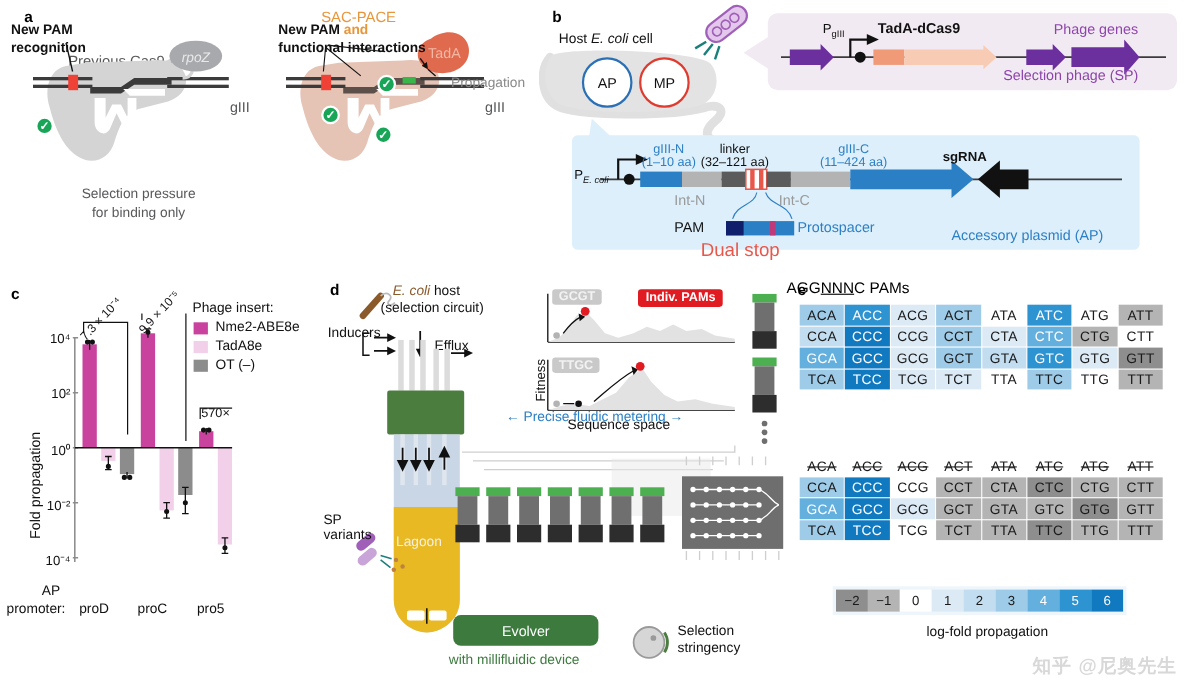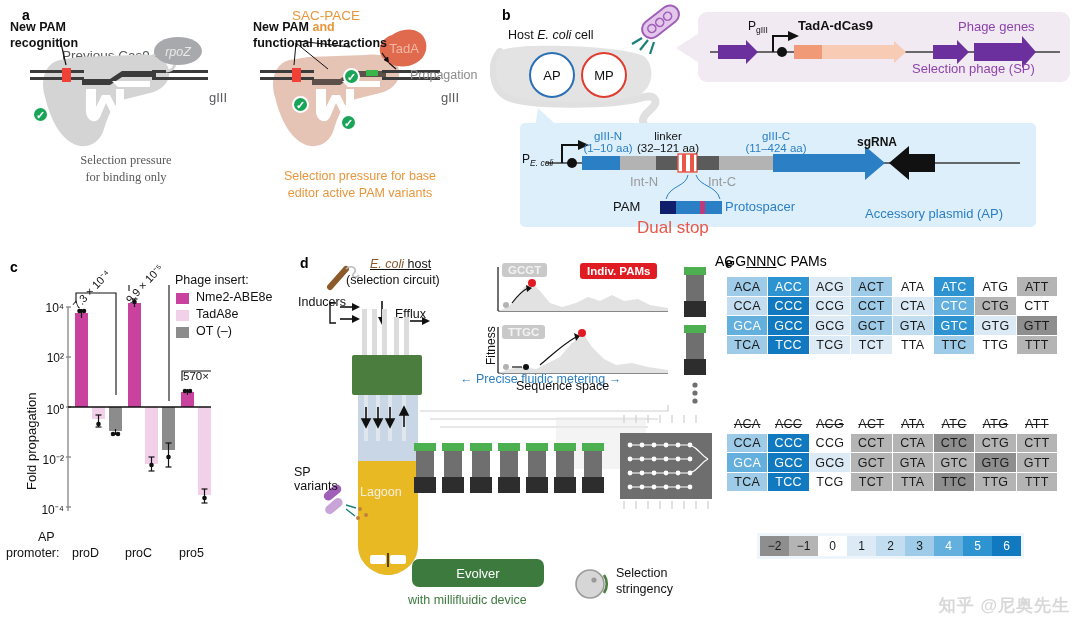--- a/index.html
+++ b/index.html
@@ -145,21 +145,21 @@
     <ellipse cx="178" cy="26" rx="24" ry="14" fill="#a7a9ac"></ellipse>
     <text x="178" y="31" font-size="12.5" fill="#e9e9e9" text-anchor="middle" font-family="Liberation Sans, sans-serif" font-style="italic">rpoZ</text>
     <line x1="60" y1="14" x2="66" y2="40" stroke="#111" stroke-width="1.2"></line>
   </svg>
   <div class="a-callout" style="left:10px; top:20px;">
     <span>New PAM</span><br>
     <span>recognition</span>
   </div>
   <span class="check" style="left:32px; top:106px;">✓</span>
   <span class="gIII-label" style="left:209px; top:90px;">gIII</span>
-  <div class="a-sub" style="left:38px; top:152px; width:176px;font-family:Liberation Serif, serif;">
+  <div class="a-sub" style="left:38px; top:168px; width:176px;">
     <span>Selection pressure</span><br>
     <span>for binding only</span>
   </div>
 
   <svg class="abs" style="left:236px; top:25px;" width="244" height="140">
     <path d="M54 35 C39 38 34 55 39 72 C44 92 52 110 66 118 C80 126 94 118 98 104 C102 92 106 78 120 74 L144 68 C160 64 166 52 162 42 C158 32 144 28 130 30 L72 32 Z" fill="#e5c3b5"></path>
     <path d="M76 60 L104 60 L116 52 L150 52 L150 46 L116 46 L104 54 L76 54 Z" fill="#5d4f4a"></path>
     <rect x="24" y="45" width="54" height="3" fill="#3b3b3b"></rect>
     <rect x="24" y="52" width="54" height="3" fill="#3b3b3b"></rect>
     <rect x="146" y="45" width="58" height="3" fill="#3b3b3b"></rect>
@@ -184,24 +184,20 @@
   </svg>
   <div class="a-callout" style="left:253px; top:20px; width:180px;">
     <span>New PAM </span><span class="orange">and</span><br>
     <span>functional interactions</span>
   </div>
   <span class="check" style="left:292px; top:96px;">✓</span>
   <span class="check" style="left:343px; top:68px;">✓</span>
   <span class="check" style="left:340px; top:114px;">✓</span>
   <span class="prop-label" style="left:410px; top:68px;">Propagation</span>
   <span class="gIII-label" style="left:441px; top:90px;">gIII</span>
-  <div class="a-sub sac" style="left:260px; top:168px; width:200px;">
-    <span>Selection pressure for base</span><br>
-    <span>editor active PAM variants</span>
-  </div>
 </div>
 
 <div id="panel-b">
   <span class="panel-letter" style="left:22px; top:7px;">b</span>
 
   <svg class="abs" style="left:10px; top:30px;" width="220" height="110">
     <path d="M10 22 C0 34 2 58 16 66 C34 76 120 76 150 68 C166 63 170 72 160 80 C148 90 152 100 168 98" fill="none" stroke="#e0e0e0" stroke-width="8" stroke-linecap="round"></path>
     <path d="M12 20 C2 32 4 56 18 64 C36 74 118 74 146 66 C162 61 166 40 156 28 C146 16 30 12 12 20 Z" fill="#e3e3e3"></path>
   </svg>
   <div class="b-host-label" style="left:28px; top:28px;text-align:center;">
@@ -275,21 +271,21 @@
   <div class="b-txt bluetxt" style="left:100px; top:130px; width:56px; text-align:center;">
     <span>gIII-N</span><br><span>(1–10 aa)</span>
   </div>
   <div class="b-txt" style="left:148px; top:130px; width:80px; text-align:center; color:#111;">
     <span>linker</span><br><span>(32–121 aa)</span>
   </div>
   <div class="b-txt bluetxt" style="left:258px; top:130px; width:76px; text-align:center;">
     <span>gIII-C</span><br><span>(11–424 aa)</span>
   </div>
   <div class="b-txt" style="left:377px; top:135px; font-size:12px; font-weight:bold;">sgRNA</div>
-  <div class="b-txt graytxt" style="left:150px; top:174px; font-size:13px;text-align:right;">Int-N</div>
+  <div class="b-txt graytxt" style="left:133px; top:174px; font-size:13px;text-align:right;">Int-N</div>
   <div class="b-txt graytxt" style="left:228px; top:174px; font-size:13px;">Int-C</div>
   <div class="b-txt" style="left:133px; top:199px; font-size:13px; color:#111;">PAM</div>
   <div class="b-txt bluetxt" style="left:245px; top:199px; font-size:13px;">Protospacer</div>
   <div class="b-txt redtxt" style="left:157px; top:218px; font-size:17px;">Dual stop</div>
   <div class="b-txt bluetxt" style="left:385px; top:206px; font-size:13px;">Accessory plasmid (AP)</div>
 </div>
 
 <div id="panel-c">
   <span class="panel-letter" style="left:10px; top:14px;">c</span>
 
@@ -385,21 +381,21 @@
   <span class="c-xlab" style="left:179px; top:301px;">pro5</span>
 </div>
 
 <div id="panel-d">
   <span class="panel-letter" style="left:10px; top:10px;">d</span>
 
   <svg class="abs" style="left:36px; top:14px;" width="40" height="34">
     <path d="M4 28 L20 10" stroke="#8a5a2b" stroke-width="6" stroke-linecap="round"></path>
     <path d="M20 10 C26 5 32 10 28 14 C24 18 30 20 33 16" stroke="#bbb" stroke-width="1.6" fill="none"></path>
   </svg>
-  <div class="d-txt italic" style="left:80px; top:12px; font-size:12.5px;text-decoration:underline;">
+  <div class="d-txt italic" style="left:67px; top:12px; font-size:12.5px;">
     <i style="color:#8a5a2b;">E. coli</i><span> host</span>
   </div>
   <div class="d-txt" style="left:56px; top:28px; font-size:12.5px;">(selection circuit)</div>
   <div class="d-txt" style="left:8px; top:50px; font-size:12.5px;">Inducers</div>
   <div class="d-txt" style="left:105px; top:62px; font-size:12.5px;">Efflux</div>
 
   <svg class="abs" style="left:24px; top:44px;" width="160" height="310">
 
     <path d="M22 14 L16 14 L16 34 L22 34" stroke="#111" stroke-width="1.4" fill="none"></path>
     <path d="M26 18 h14" stroke="#111" stroke-width="1.6"></path>
@@ -702,15 +698,16 @@
       <div class="legend-cell" style="background: rgb(142, 142, 142); color: rgb(26, 26, 26);">−2</div>
       <div class="legend-cell" style="background: rgb(180, 180, 180); color: rgb(26, 26, 26);">−1</div>
       <div class="legend-cell" style="background: rgb(255, 255, 255); color: rgb(26, 26, 26);">0</div>
       <div class="legend-cell" style="background: rgb(220, 234, 246); color: rgb(26, 26, 26);">1</div>
       <div class="legend-cell" style="background: rgb(195, 221, 240); color: rgb(26, 26, 26);">2</div>
       <div class="legend-cell" style="background: rgb(158, 203, 232); color: rgb(26, 26, 26);">3</div>
       <div class="legend-cell" style="background: rgb(99, 175, 221); color: rgb(255, 255, 255);">4</div>
       <div class="legend-cell" style="background: rgb(46, 147, 209); color: rgb(255, 255, 255);">5</div>
       <div class="legend-cell" style="background: rgb(16, 121, 191); color: rgb(255, 255, 255);">6</div>
     </div>
+  <div class="legend-caption" style="top:322px;">log-fold propagation</div>
 </div>
 
 <div class="watermark">知乎 @尼奥先生</div>
 
 </body></html>

